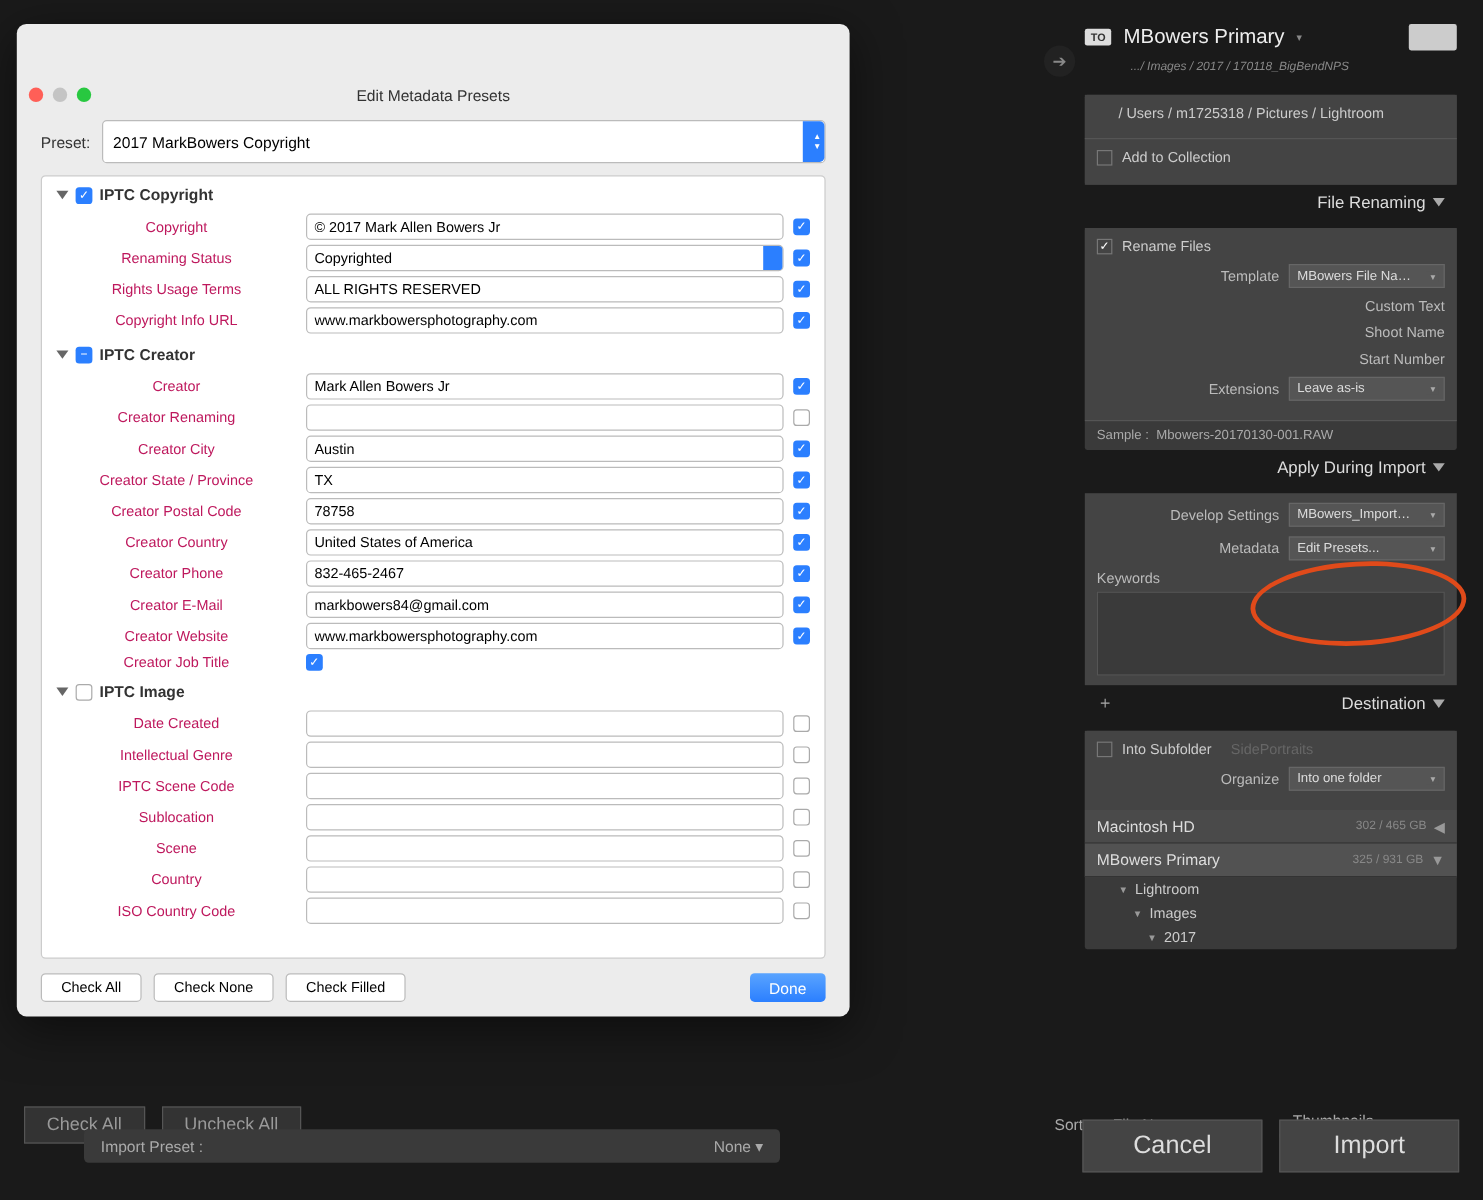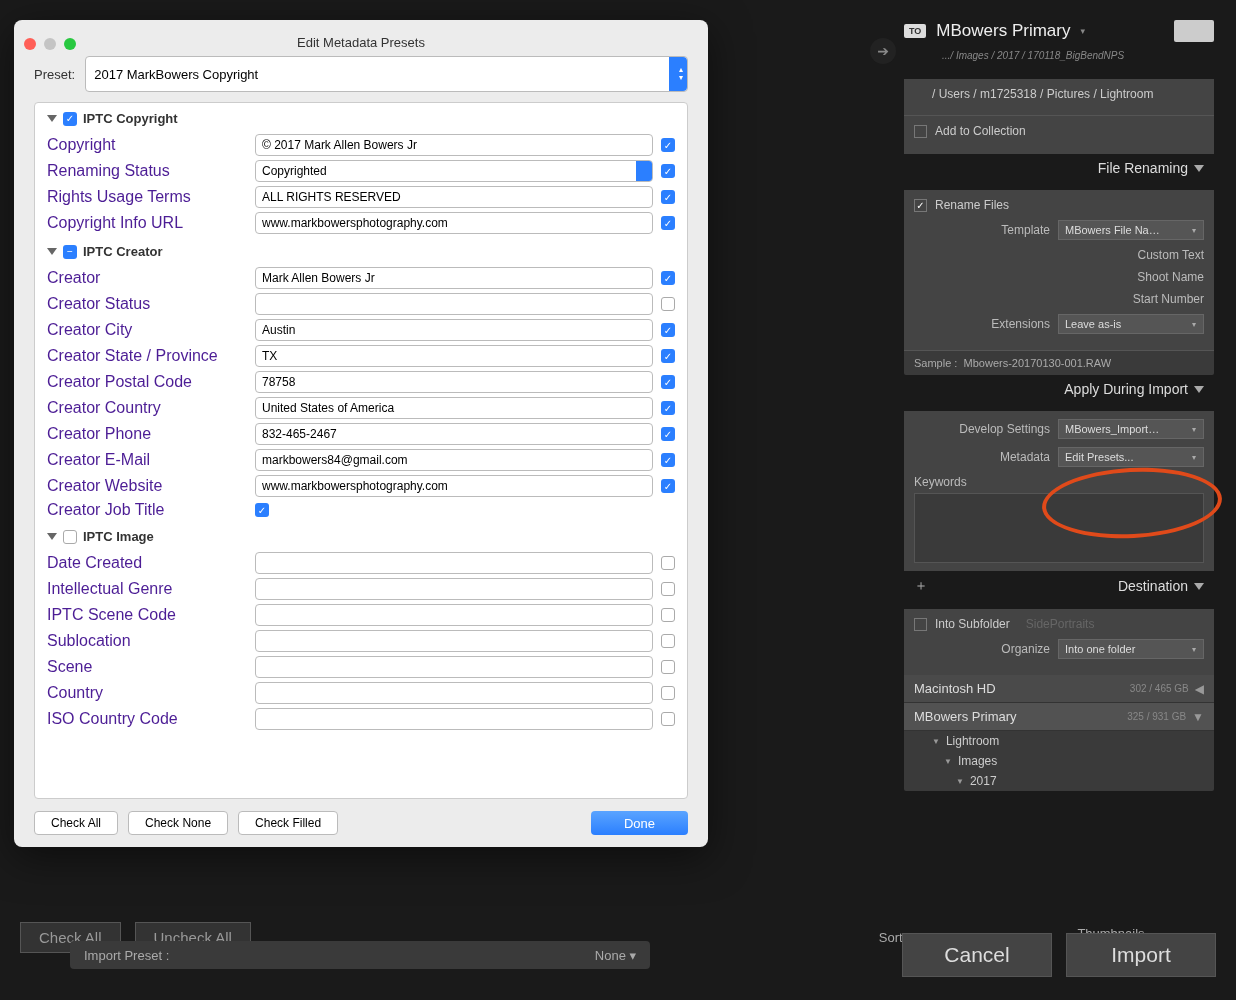--- a/index.html
+++ b/index.html
@@ -1,20 +1,20 @@
 <!DOCTYPE html>
 <html><head>
 <meta charset="utf-8">
 <style>
 * { margin: 0; padding: 0; box-sizing: border-box; font-family: -apple-system, BlinkMacSystemFont, "Helvetica Neue", sans-serif; }
 body { background: #1a1a1a; width: 1236px; height: 1000px; overflow: hidden; position: relative; }
 
 
 .dialog { position: absolute; left: 14px; top: 20px; width: 694px; height: 827px; background: #ececec; border-radius: 8px; box-shadow: 0 10px 40px rgba(0,0,0,0.5); display: flex; flex-direction: column; }
-.titlebar { height: 30px; display: flex; align-items: flex-end; padding: 0 10px; position: relative; }
+.titlebar { height: 30px; display: flex; align-items: center; padding: 0 10px; position: relative; margin-top: 44px; }
 .traffic { display: flex; gap: 8px; }
 .tl { width: 12px; height: 12px; border-radius: 50%; }
 .tl.red { background: #ff5f57; }
 .tl.yel { background: #c4c4c4; }
 .tl.grn { background: #28c840; }
 .dialog-title { position: absolute; left: 0; right: 0; text-align: center; font-size: 13px; color: #333; }
 
 .preset-row { display: flex; align-items: center; padding: 6px 20px 10px 20px; gap: 10px; }
 .preset-label { font-size: 13px; color: #333; font-weight: 500; }
 .preset-select { flex: 1; height: 36px; background: #fff; border: 1px solid #bbb; border-radius: 4px; display: flex; align-items: center; padding: 0 8px; font-size: 13px; position: relative; }
@@ -25,47 +25,47 @@
 
 .section { margin-bottom: 10px; }
 .section-header { display: flex; align-items: center; gap: 6px; margin-bottom: 8px; }
 .disclosure { width: 0; height: 0; border-left: 5px solid transparent; border-right: 5px solid transparent; border-top: 7px solid #666; }
 .section-check { width: 14px; height: 14px; border-radius: 3px; background: #2b7fff; display: flex; align-items: center; justify-content: center; color: #fff; font-size: 10px; }
 .section-check.minus { background: #2b7fff; }
 .section-check.empty { background: #fff; border: 1px solid #aaa; }
 .section-title { font-size: 13px; font-weight: 600; color: #333; }
 
 .field-row { display: flex; align-items: center; gap: 8px; margin-bottom: 4px; }
-.field-label { width: 200px; text-align: left; font-size: 16px; color: #4c1d95; }
+.field-label { width: 200px; text-align: center; font-size: 12px; color: #be185d; }
 .field-input { flex: 1; height: 22px; border: 1px solid #bbb; border-radius: 4px; padding: 0 6px; font-size: 12px; background: #fff; }
 .field-select { flex: 1; height: 22px; border: 1px solid #bbb; border-radius: 4px; padding: 0 6px; font-size: 12px; background: #fff; position: relative; display: flex; align-items: center; }
 .field-select::after { content: ''; position: absolute; right: 0; top: 0; width: 16px; height: 100%; background: #2b7fff; border-radius: 0 3px 3px 0; }
 .row-check { width: 14px; height: 14px; border-radius: 3px; display: flex; align-items: center; justify-content: center; flex-shrink: 0; }
 .row-check.on { background: #2b7fff; color: #fff; font-size: 10px; }
 .row-check.off { background: #fff; border: 1px solid #aaa; }
 
 .dialog-footer { padding: 12px 20px; display: flex; gap: 10px; align-items: center; }
 .mac-btn { height: 24px; padding: 0 16px; background: #fff; border: 1px solid #bbb; border-radius: 4px; font-size: 12px; cursor: pointer; }
-.mac-btn.primary { background: linear-gradient(#5aa4ff,#2b7fff); color: #fff; border: none; padding: 0 33px; margin-left: auto; font-size: 13px; }
+.mac-btn.primary { background: linear-gradient(#5aa4ff,#2b7fff); color: #fff; border: none; padding: 0 16px; margin-left: auto; font-size: 13px; }
 
 
 .right-panel { position: absolute; right: 22px; top: 20px; width: 310px; color: #ccc; font-size: 12px; }
 .dest-header { display: flex; align-items: center; gap: 10px; margin-bottom: 8px; }
 .to-badge { background: #ddd; color: #333; font-size: 9px; font-weight: bold; padding: 2px 5px; border-radius: 2px; }
 .dest-name { font-size: 17px; color: #eee; }
 .dest-path { font-size: 10px; color: #888; margin-left: 38px; font-style: italic; }
 .disk-icon { width: 40px; height: 22px; background: #ccc; border-radius: 2px; margin-left: auto; }
 
 .panel-box { background: #3a3a3a; margin-top: 8px; border-radius: 2px; }
 .panel-section-title { display: flex; justify-content: flex-end; align-items: center; padding: 6px 10px; font-size: 14px; color: #ddd; gap: 6px; }
 .tri-down { width: 0; height: 0; border-left: 5px solid transparent; border-right: 5px solid transparent; border-top: 7px solid #aaa; }
 .panel-content { padding: 8px 10px; background: #444; }
 .panel-row { display: flex; align-items: center; gap: 8px; margin-bottom: 8px; }
 .panel-row label { color: #bbb; font-size: 12px; margin-left: auto; text-align: right; }
-.panel-dropdown { width: 146px; height: 20px; background: #555; border: 1px solid #666; font-size: 11px; color: #ddd; display: flex; align-items: center; padding: 0 6px; position: relative; }
+.panel-dropdown { width: 130px; height: 20px; background: #555; border: 1px solid #666; font-size: 11px; color: #ddd; display: flex; align-items: center; padding: 0 6px; position: relative; }
 .panel-dropdown::after { content: '▾'; position: absolute; right: 4px; font-size: 8px; color: #aaa; background: #555; padding: 0 3px; }
 .lr-check { width: 13px; height: 13px; border: 1px solid #777; background: #444; display: flex; align-items: center; justify-content: center; color: #fff; font-size: 10px; }
 .lr-check.on::after { content: '✓'; }
 .sample-row { padding: 6px 10px; color: #aaa; font-size: 11px; border-top: 1px solid #555; }
 .highlight-oval { position: absolute; border: 4px solid #e04a1a; border-radius: 50%; width: 180px; height: 70px; right: 14px; top: 468px; pointer-events: none; transform: rotate(-3deg); }
 .keywords-box { height: 70px; background: #3a3a3a; border: 1px solid #555; }
 
 .drive-row { display: flex; align-items: center; padding: 6px 10px; background: #4a4a4a; border-bottom: 1px solid #333; }
 .drive-name { flex: 1; color: #ddd; font-size: 13px; }
 .drive-stats { color: #888; font-size: 10px; }
@@ -291,21 +291,21 @@
         <div class="disclosure"></div>
         <div class="section-check minus">−</div>
         <div class="section-title">IPTC Creator</div>
       </div>
       <div class="field-row">
           <div class="field-label">Creator</div>
           <input class="field-input" value="Mark Allen Bowers Jr" style="">
           <div class="row-check on">✓</div>
         </div>
       <div class="field-row">
-          <div class="field-label">Creator Status</div>
+          <div class="field-label">Creator Renaming</div>
           <input class="field-input" value="" style="">
           <div class="row-check off"></div>
         </div>
       <div class="field-row">
           <div class="field-label">Creator City</div>
           <input class="field-input" value="Austin" style="">
           <div class="row-check on">✓</div>
         </div>
       <div class="field-row">
           <div class="field-label">Creator State / Province</div>

